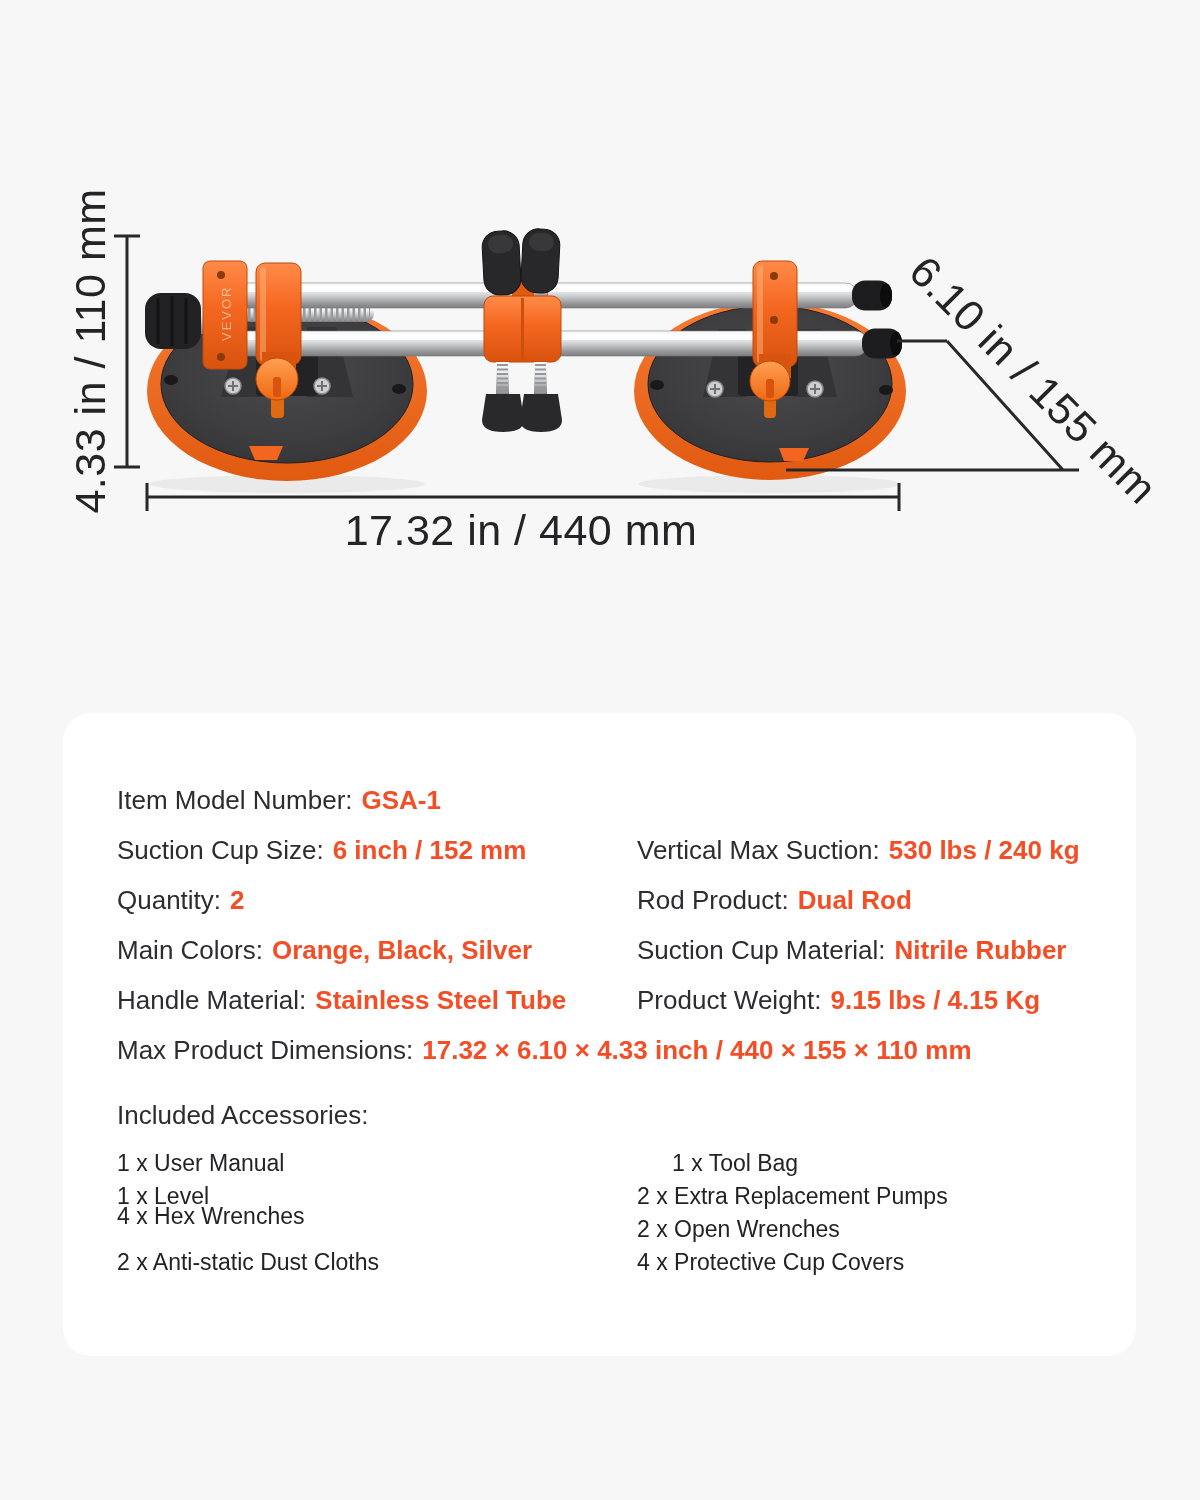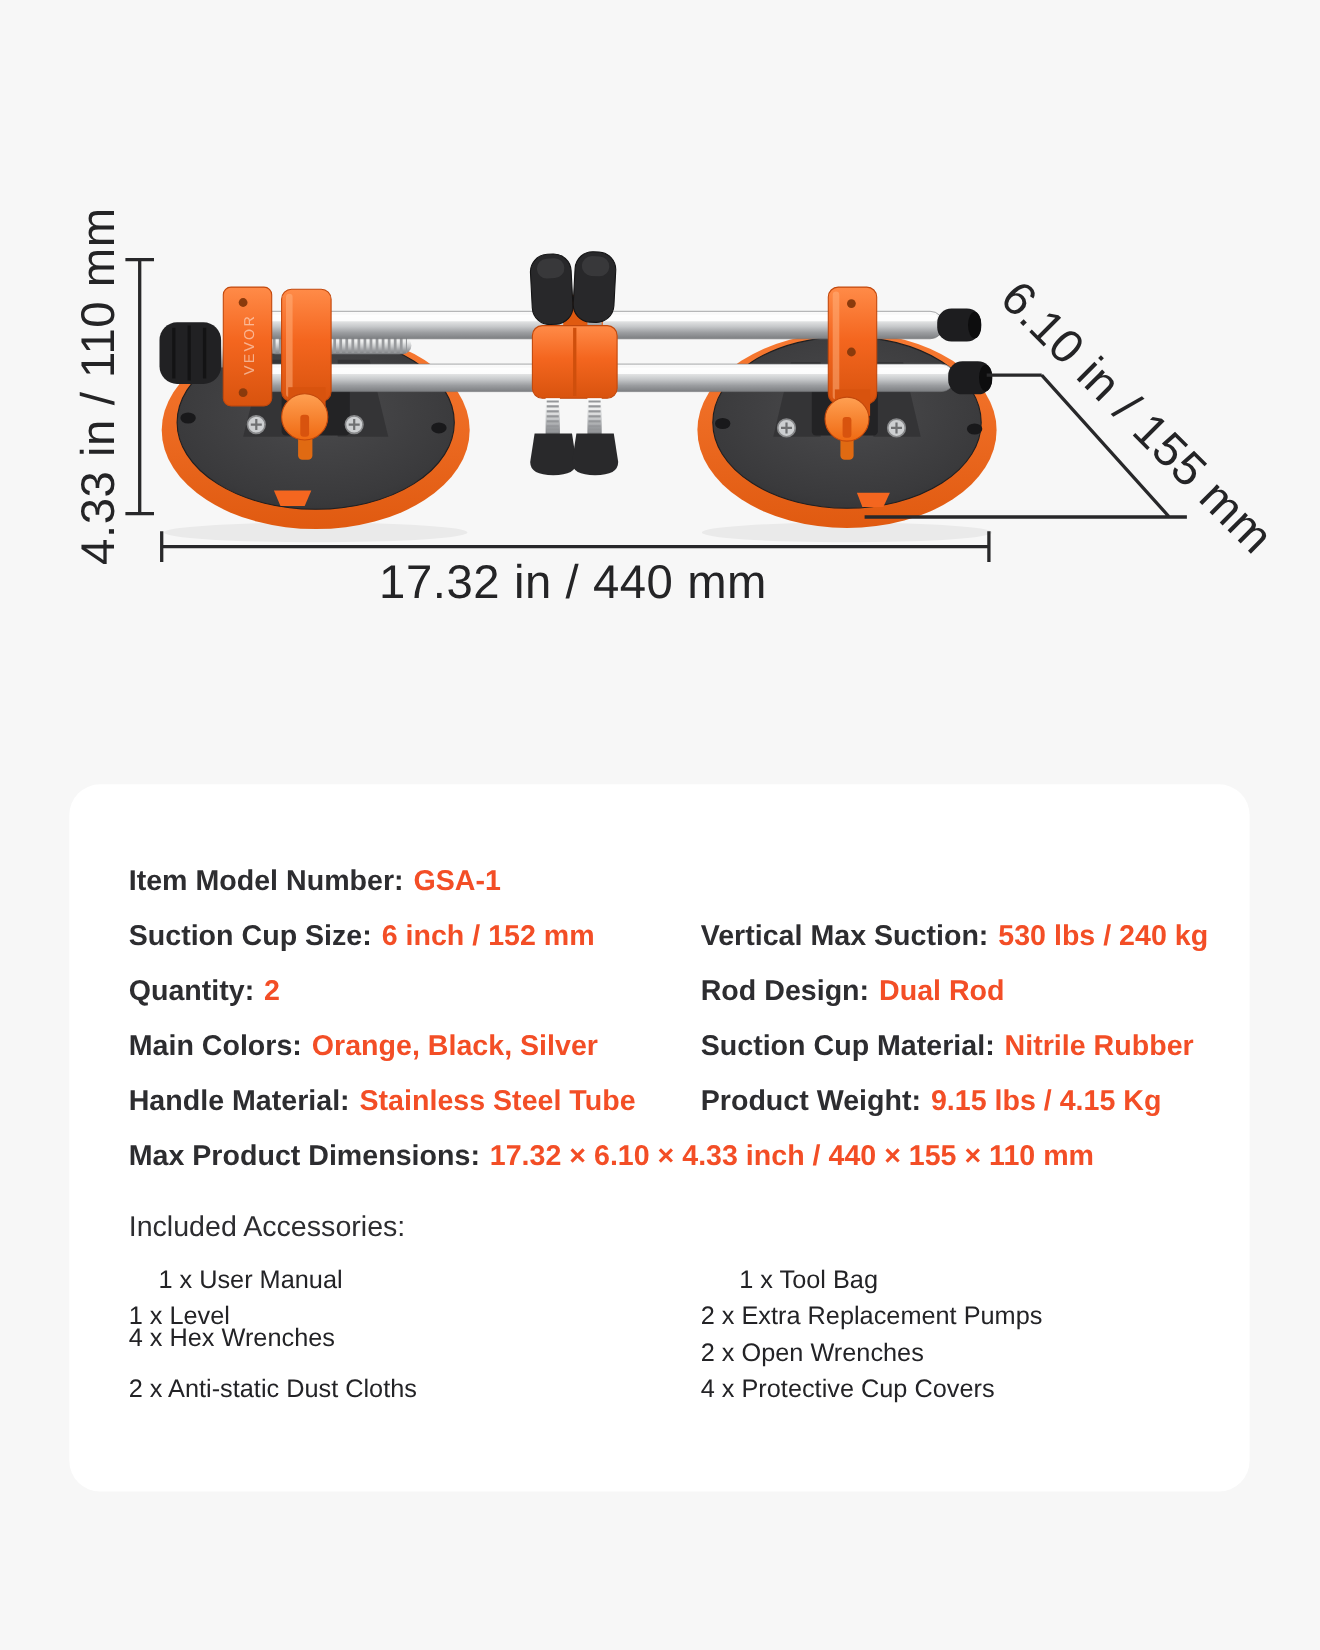--- a/index.html
+++ b/index.html
@@ -25,21 +25,21 @@
   .dim-label.diag{transform:translate(-50%,-50%) rotate(45deg);}
 
   .card{
     position:absolute;left:63px;top:713px;width:1073px;height:643px;
     background:#ffffff;border-radius:28px;
   }
   .spec-row{
     position:absolute;
     font-size:26px;line-height:32px;white-space:nowrap;
   }
-  .spec-row .lbl{color:#2d2d30;font-weight:700;}
+  .spec-row .lbl{color:#2d2d30;font-weight:400;}
   .spec-row .val{color:#f34e26;font-weight:700;margin-left:9px;}
   .col-left{left:54px;}
   .col-right{left:574px;}
   .acc-title{
     position:absolute;left:54px;font-size:26px;line-height:32px;color:#2d2d30;font-weight:400;
   }
   .acc-row{
     position:absolute;
     font-size:23px;line-height:30px;color:#232326;font-weight:400;white-space:nowrap;
   }
@@ -226,36 +226,36 @@
     <span class="lbl">Handle Material:</span><span class="val">Stainless Steel Tube</span>
   </div>
   <div class="spec-row col-left" style="top:221px;">
     <span class="lbl">Main Colors:</span><span class="val">Orange, Black, Silver</span>
   </div>
 
   <div class="spec-row col-right" style="top:121px;">
     <span class="lbl">Vertical Max Suction:</span><span class="val">530 lbs / 240 kg</span>
   </div>
   <div class="spec-row col-right" style="top:171px;">
-    <span class="lbl">Rod Design:</span><span class="val">Dual Rod</span>
+    <span class="lbl">Rod Product:</span><span class="val">Dual Rod</span>
   </div>
   <div class="spec-row col-right" style="top:221px;">
     <span class="lbl">Suction Cup Material:</span><span class="val">Nitrile Rubber</span>
   </div>
   <div class="spec-row col-right" style="top:271px;">
     <span class="lbl">Product Weight:</span><span class="val">9.15 lbs / 4.15 Kg</span>
   </div>
 
   <div class="spec-row col-left" style="top:321px;">
     <span class="lbl">Max Product Dimensions:</span><span class="val">17.32 × 6.10 × 4.33 inch / 440 × 155 × 110 mm</span>
   </div>
 
   <div class="acc-title" style="top:386px;">Included Accessories:</div>
 
-  <div class="acc-row col-left" style="top:435px;left:54px;margin-left:27px;">1 x User Manual</div>
+  <div class="acc-row col-left" style="top:435px;left:54px;">1 x User Manual</div>
   <div class="acc-row" style="top:468px;left:54px;">1 x Level</div>
   <div class="acc-row" style="top:488px;left:54px;">4 x Hex Wrenches</div>
   <div class="acc-row" style="top:534px;left:54px;">2 x Anti-static Dust Cloths</div>
 
   <div class="acc-row" style="top:435px;left:574px;margin-left:35px;">1 x Tool Bag</div>
   <div class="acc-row" style="top:468px;left:574px;">2 x Extra Replacement Pumps</div>
   <div class="acc-row" style="top:501px;left:574px;">2 x Open Wrenches</div>
   <div class="acc-row" style="top:534px;left:574px;">4 x Protective Cup Covers</div>
 </div>
 

